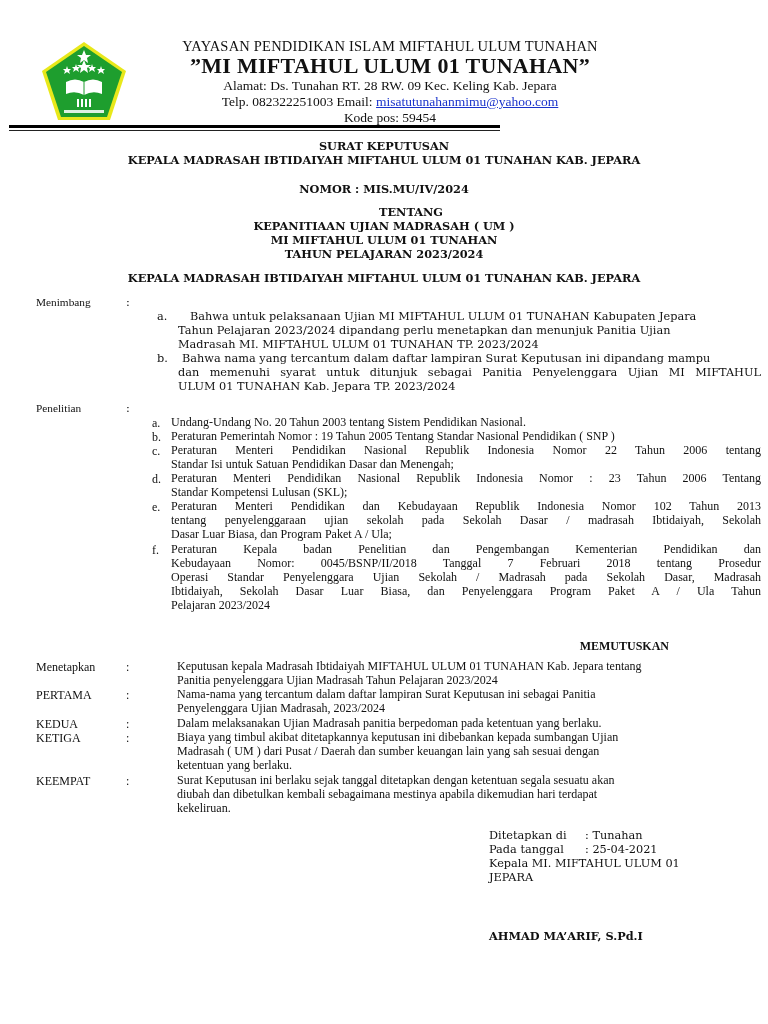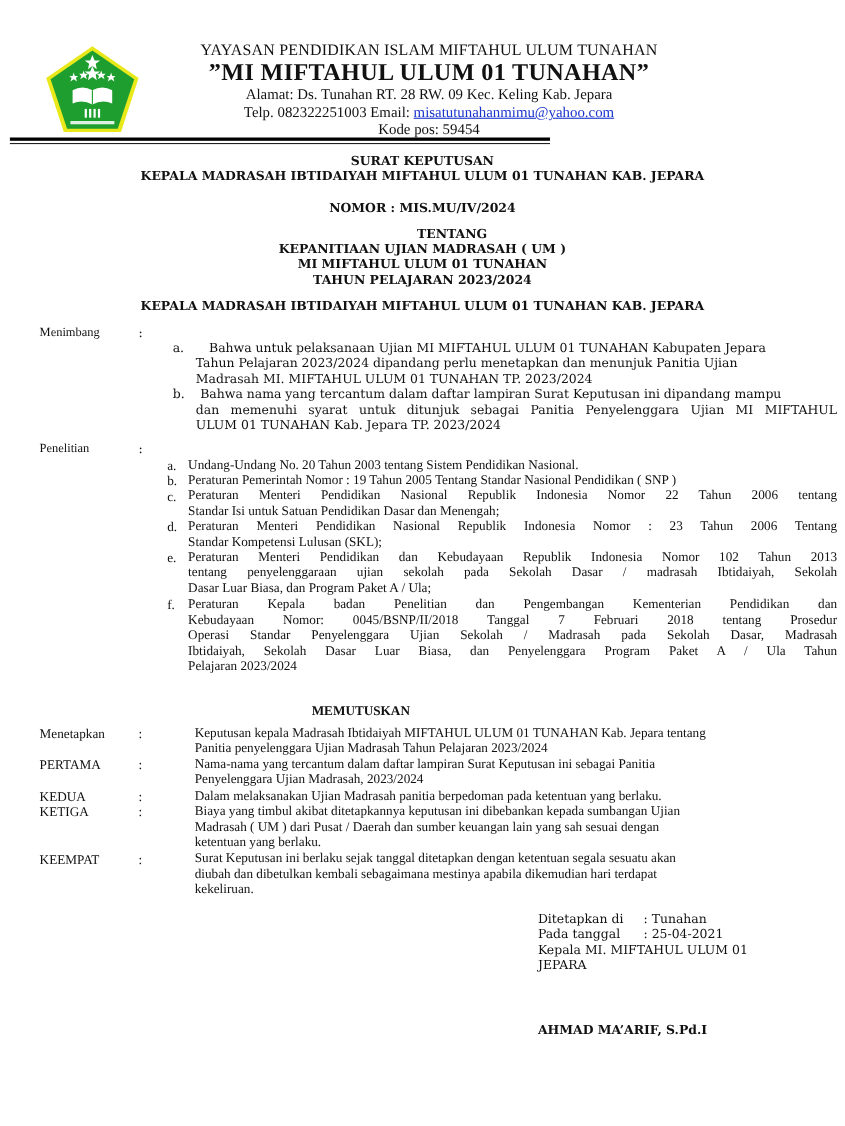--- a/index.html
+++ b/index.html
@@ -119,21 +119,21 @@
 </div>
 <div>
   <div class="abs mark" style="left:152px;top:543px;">f.</div>
   <div class="abs itm" style="left:171px;top:543px;width:590px;text-align-last:justify;">Peraturan Kepala badan Penelitian dan Pengembangan Kementerian Pendidikan dan</div>
   <div class="abs itm" style="left:171px;top:557px;width:590px;text-align-last:justify;">Kebudayaan Nomor: 0045/BSNP/II/2018 Tanggal 7 Februari 2018  tentang Prosedur</div>
   <div class="abs itm" style="left:171px;top:571px;width:590px;text-align-last:justify;">Operasi Standar Penyelenggara Ujian Sekolah / Madrasah pada Sekolah Dasar, Madrasah</div>
   <div class="abs itm" style="left:171px;top:585px;width:590px;text-align-last:justify;">Ibtidaiyah, Sekolah Dasar Luar Biasa, dan Penyelenggara Program Paket A / Ula Tahun</div>
   <div class="abs itm" style="left:171px;top:599px;">Pelajaran 2023/2024</div>
 </div>
 
-<div class="abs" style="left:0;width:656px;top:639px;text-align:center;font-family:'Liberation Serif',serif;font-weight:bold;font-size:12px;">MEMUTUSKAN</div>
+<div class="abs" style="left:13px;width:656px;top:639px;text-align:right;font-family:'Liberation Serif',serif;font-weight:bold;font-size:12px;">MEMUTUSKAN</div>
 
 <div>
   <div class="abs dec-lbl" style="top:660px;">Menetapkan</div>
   <div class="abs dec-colon" style="top:660px;">:</div>
   <div class="abs dec-txt" style="top:660px;">Keputusan kepala Madrasah Ibtidaiyah MIFTAHUL ULUM 01 TUNAHAN Kab. Jepara  tentang</div>
   <div class="abs dec-txt" style="top:674px;">Panitia penyelenggara Ujian Madrasah Tahun Pelajaran 2023/2024</div>
 </div>
 <div>
   <div class="abs dec-lbl" style="top:688px;">PERTAMA</div>
   <div class="abs dec-colon" style="top:688px;">:</div>

